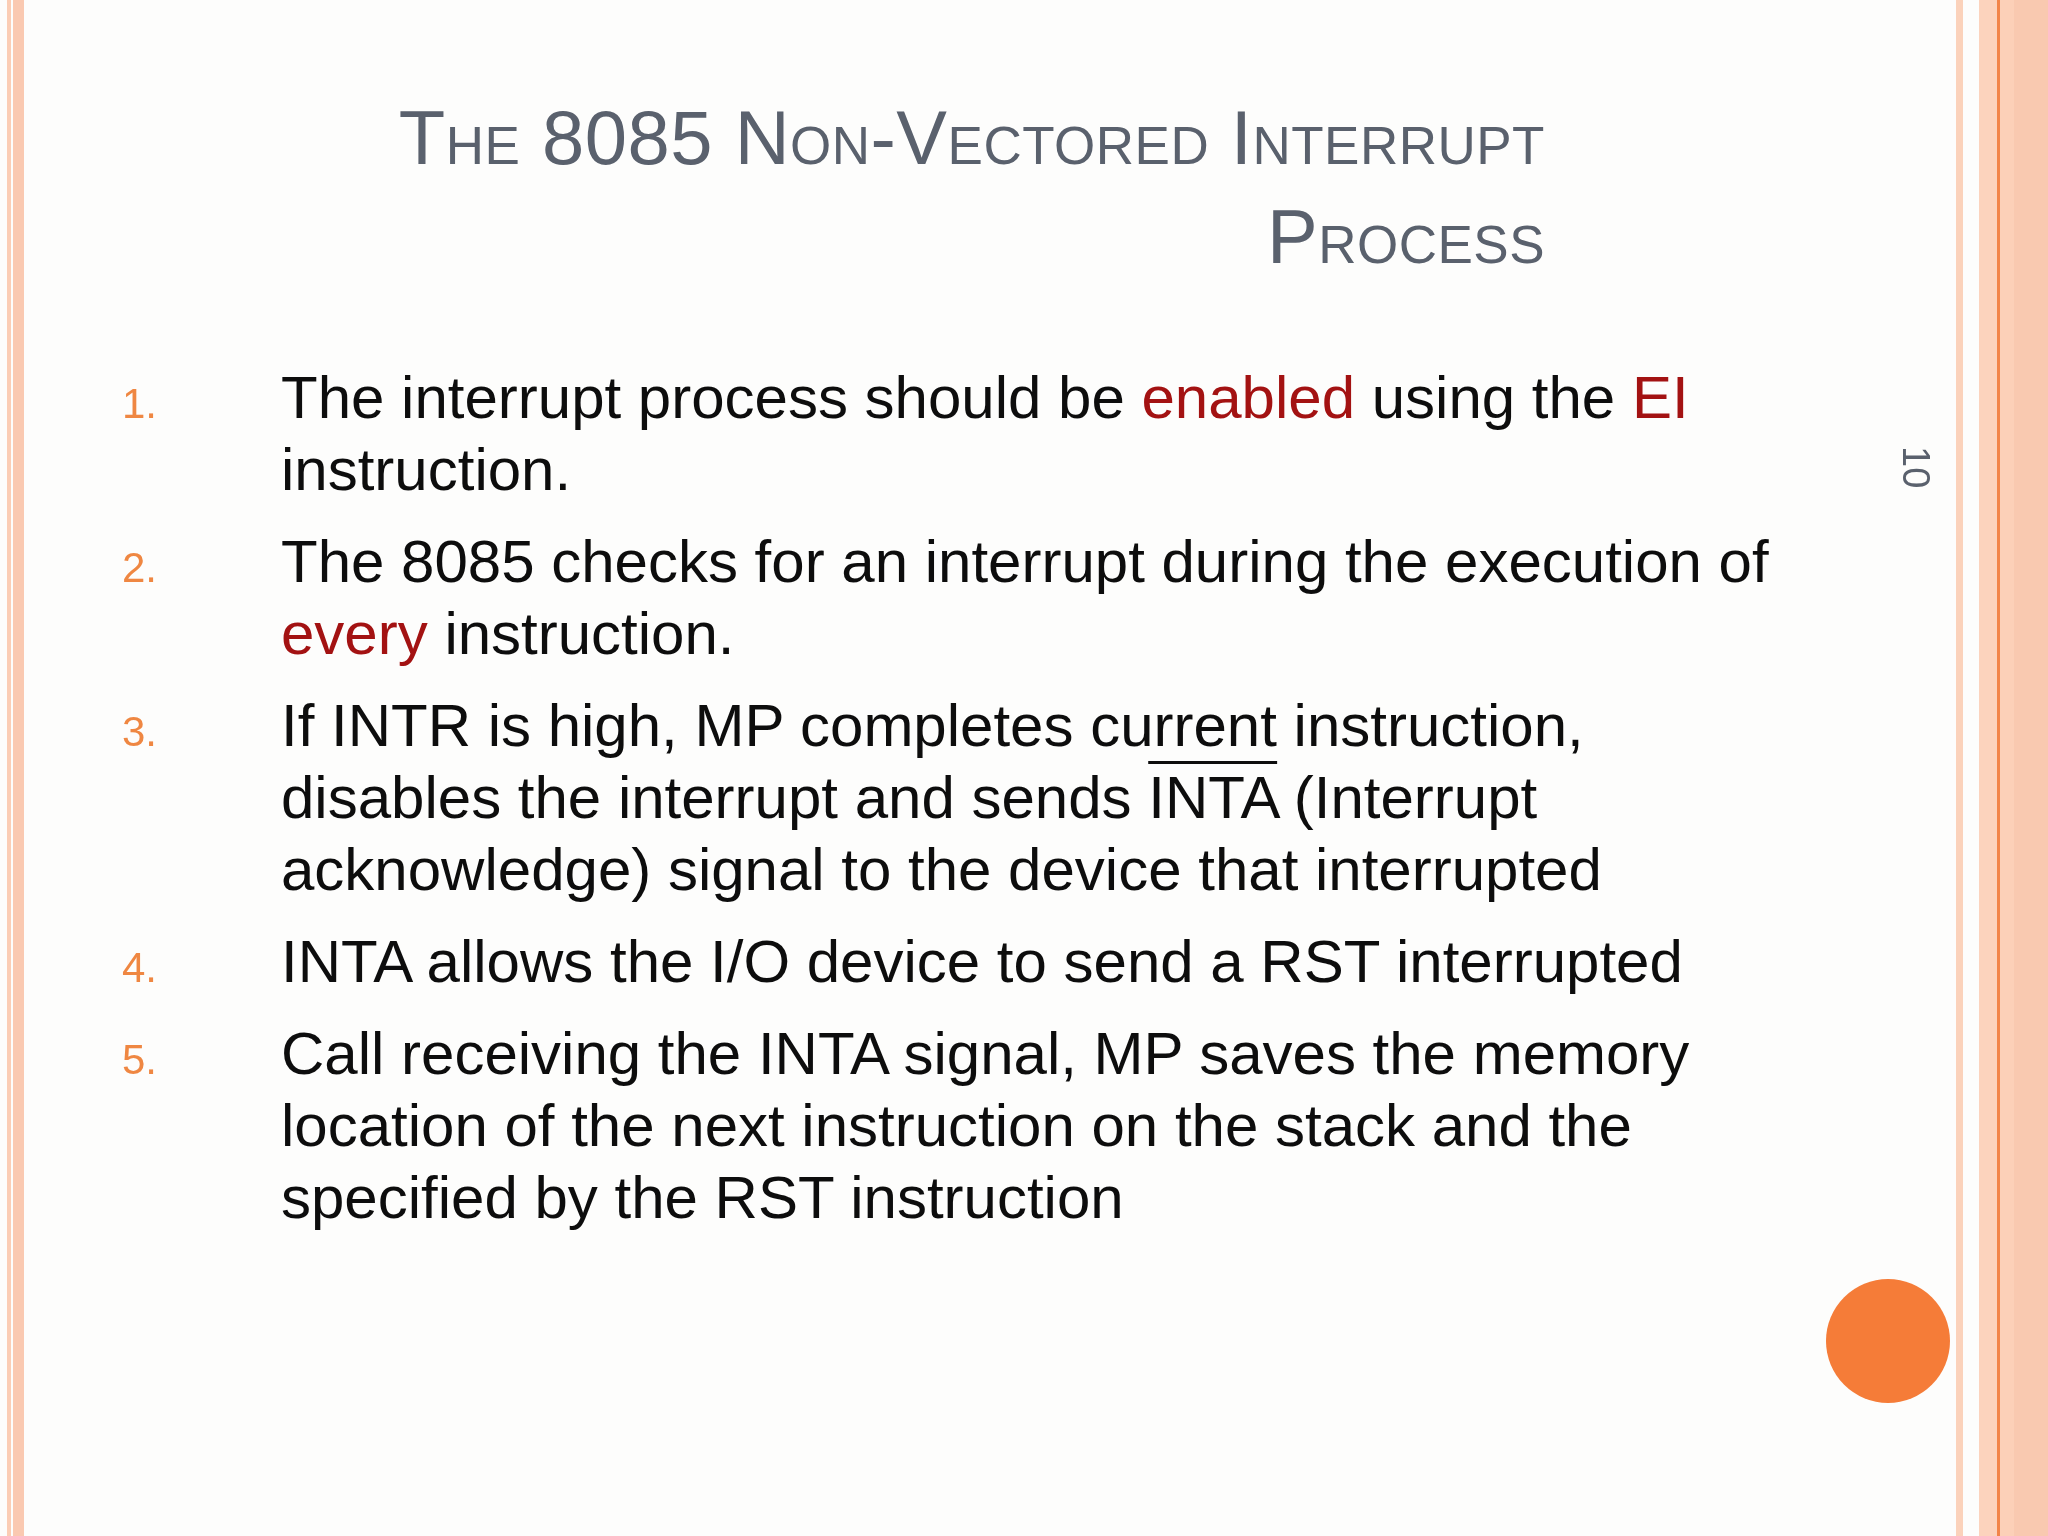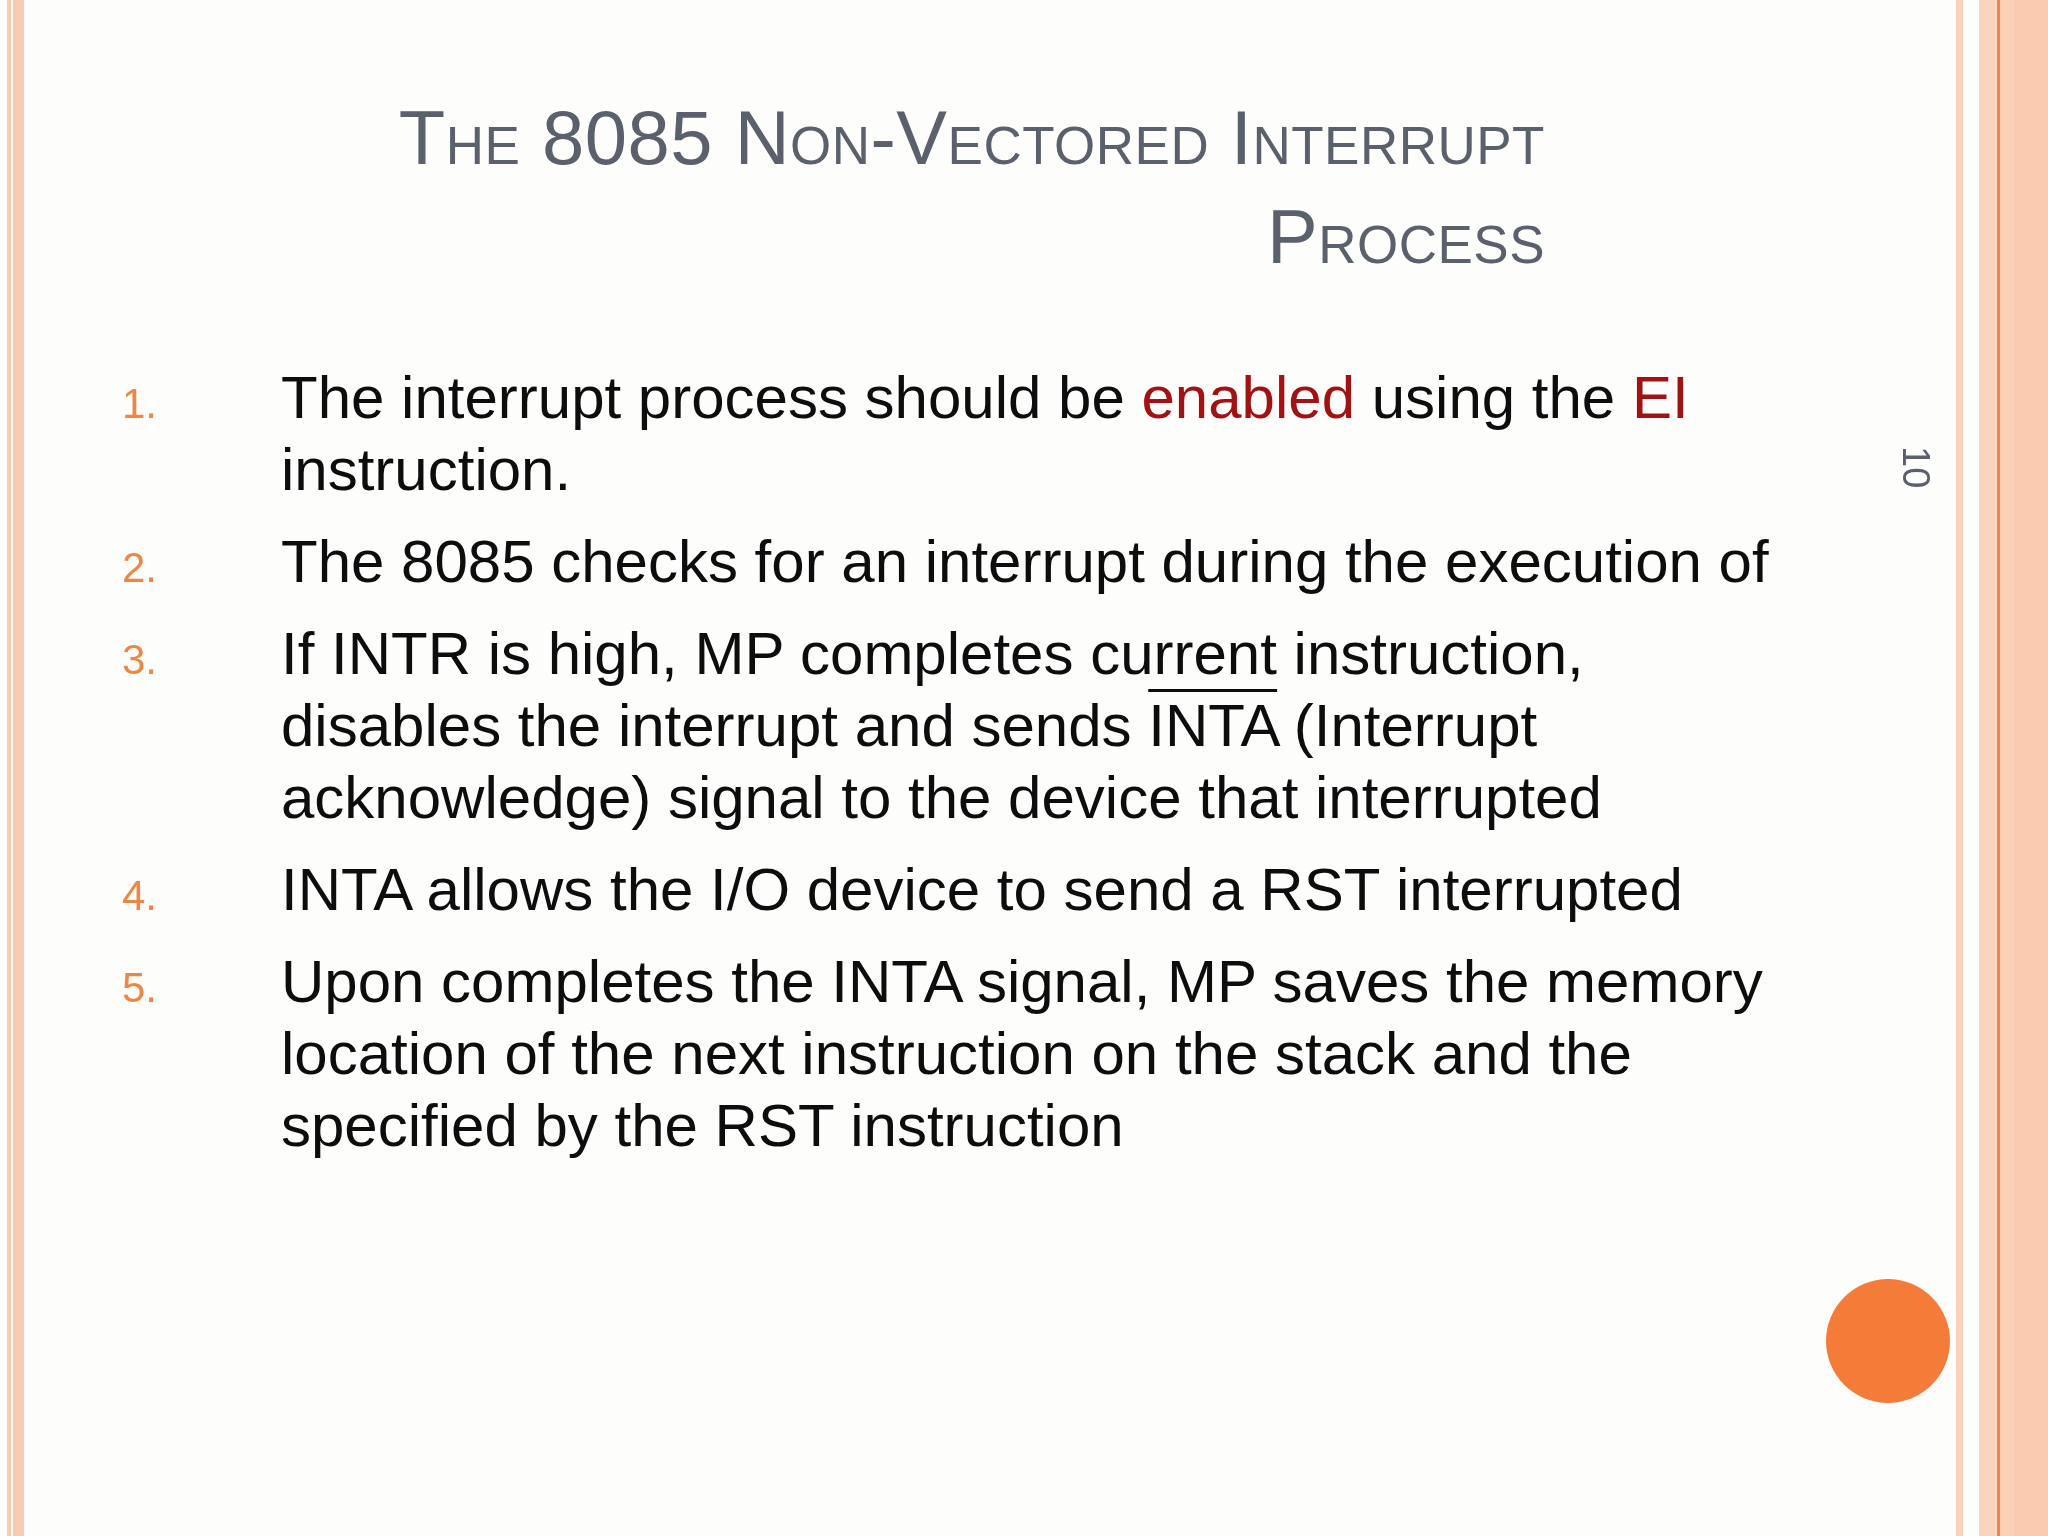--- a/index.html
+++ b/index.html
@@ -74,40 +74,41 @@
       <span class="num">1.</span>
       <div class="itext">
         <div class="tline"><span>The interrupt process should be </span><span class="red">enabled</span><span> using the </span><span class="red">EI</span></div>
         <div class="tline"><span>instruction.</span></div>
       </div>
     </li>
     <li>
       <span class="num">2.</span>
       <div class="itext">
         <div class="tline"><span>The 8085 checks for an interrupt during the execution of</span></div>
+        <div class="tline"><span class="red">every</span><span> instruction.</span></div>
       </div>
     </li>
     <li>
       <span class="num">3.</span>
       <div class="itext">
         <div class="tline"><span>If INTR is high, MP completes current instruction,</span></div>
         <div class="tline"><span>disables the interrupt and sends </span><span class="ov">INTA</span><span> (Interrupt</span></div>
         <div class="tline"><span>acknowledge) signal to the device that interrupted</span></div>
       </div>
     </li>
     <li>
       <span class="num">4.</span>
       <div class="itext">
         <div class="tline"><span>INTA allows the I/O device to send a RST interrupted</span></div>
       </div>
     </li>
     <li>
       <span class="num">5.</span>
       <div class="itext">
-        <div class="tline"><span>Upon completes the INTA signal, MP saves the memory</span></div>
+        <div class="tline"><span>Call receiving the INTA signal, MP saves the memory</span></div>
         <div class="tline"><span>location of the next instruction on the stack and the</span></div>
         <div class="tline"><span>specified by the RST instruction</span></div>
       </div>
     </li>
   </ol>
 
 <div class="pagenum">10</div>
 
 <div class="circle"></div>
 

